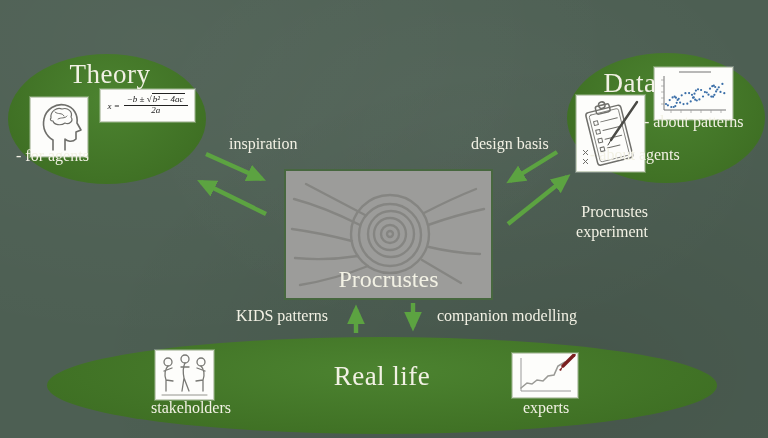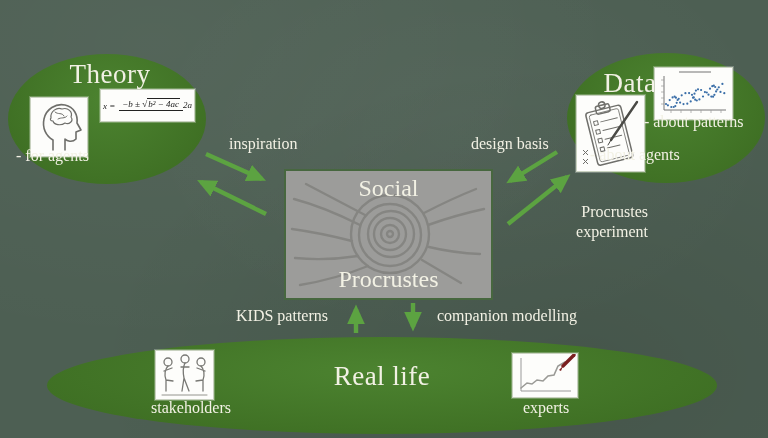--- a/index.html
+++ b/index.html
@@ -16,21 +16,21 @@
   .title{font-size:27px;letter-spacing:.5px;}
   .note{font-size:16px;}
   .edge-label{font-size:16px;line-height:1.25;text-align:right;}
   .whitebox{position:absolute;background:#fdfdfb;border:1px solid #c9d2c0;
     box-shadow:0 0 0 1px rgba(255,255,255,.25);}
   .simbox{position:absolute;left:284px;top:169px;width:209px;height:131px;
     background:var(--box-fill);border:2px solid var(--box-border);box-sizing:border-box;}
   .simbox .caption{position:absolute;width:100%;text-align:center;font-size:24px;color:var(--text);}
   .formula{display:flex;align-items:center;justify-content:center;gap:4px;
     color:#222;font-style:italic;font-size:9px;font-family:"Liberation Serif",serif;}
-  .frac{display:inline-flex;flex-direction:row;align-items:center;line-height:1.1;}
+  .frac{display:inline-flex;flex-direction:column;align-items:center;line-height:1.1;}
   .frac .num{padding:0 3px;border-bottom:1px solid #222;}
   .sqrt .rad{border-top:1px solid #222;padding:0 1px;}
   svg{display:block;}
   .overlay{position:absolute;left:0;top:0;pointer-events:none;}
 </style>
 </head>
 <body>
 
 <div id="page">
 
@@ -175,21 +175,20 @@
         <path d="M74,54 Q38,36 8,28"></path>
         <path d="M66,70 Q35,62 6,58"></path>
         <path d="M72,85 Q40,90 9,87"></path>
         <path d="M82,95 Q50,108 14,114"></path>
         <path d="M138,42 Q165,28 190,18"></path>
         <path d="M142,54 Q170,44 198,38"></path>
         <path d="M143,76 Q168,82 194,83"></path>
         <path d="M136,89 Q158,102 175,112"></path>
       </g>
     </svg>
-    <div class="caption" style="top:4px;">Social</div>
     <div class="caption" style="bottom:5px;">Procrustes</div>
   </div>
 
   <div class="ellipse" style="left:47px;top:337px;width:670px;height:97px;">
     <div class="abs title" style="left:255px;top:24px;width:160px;text-align:center;">Real life</div>
   </div>
 
   <div class="whitebox" style="left:155px;top:350px;width:57px;height:48px;">
     <svg width="57" height="48" viewBox="0 0 57 48">
       <g fill="none" stroke="#77777333" stroke-width="1"></g>

